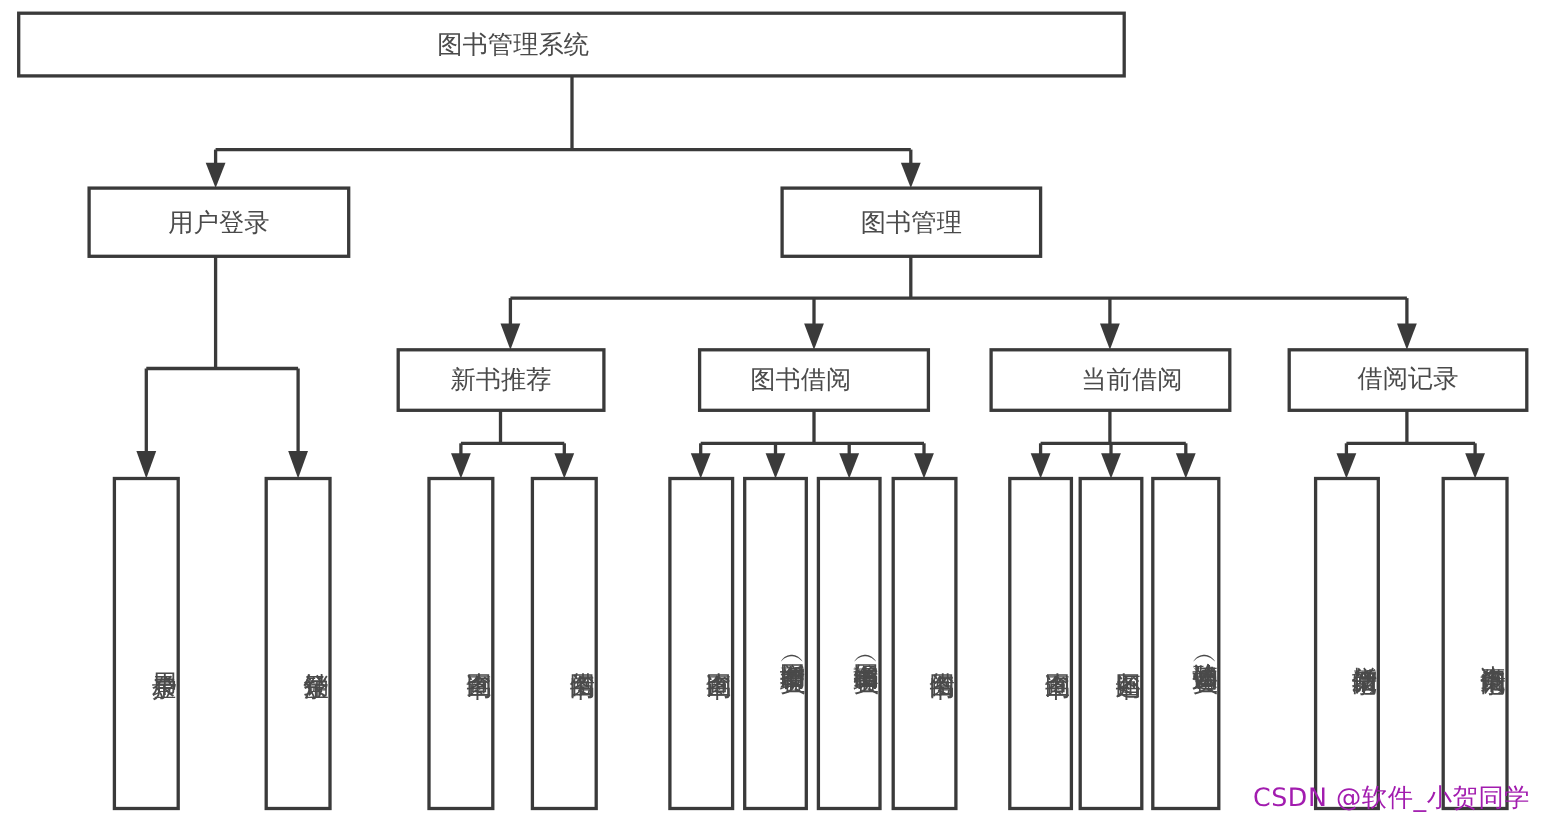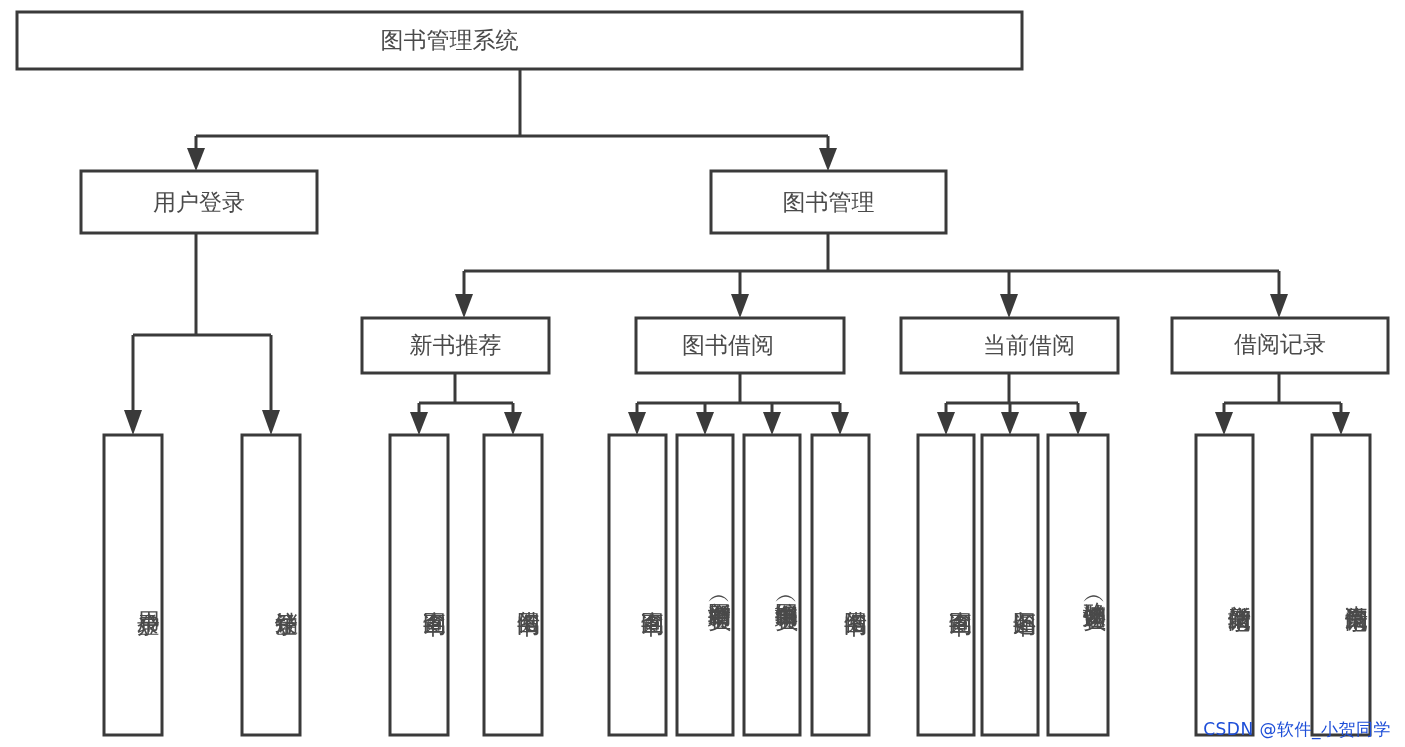--- a/index.html
+++ b/index.html
@@ -34,22 +34,22 @@
     font-size:23px;
     display:flex;
     align-items:center;
     justify-content:center;
     white-space:nowrap;
     pointer-events:none;
   }
   #watermark{
     position:absolute;
     right:14px;bottom:6px;
-    color:#1d4ed8;
-    font-size:17px;
+    color:#a21caf;
+    font-size:23px;
     letter-spacing:.5px;
     white-space:nowrap;
   }
 </style>
 </head>
 <body>
 
 <div id="stage">
 
   <svg id="diagram" viewBox="0 0 1405 747" xmlns="http://www.w3.org/2000/svg">
@@ -147,21 +147,21 @@
     <rect class="node-rect" x="677" y="435" width="56" height="300"></rect>
     <rect class="node-rect" x="744" y="435" width="56" height="300"></rect>
     <rect class="node-rect" x="812" y="435" width="57" height="300"></rect>
     <rect class="node-rect" x="918" y="435" width="56" height="300"></rect>
     <rect class="node-rect" x="982" y="435" width="56" height="300"></rect>
     <rect class="node-rect" x="1048" y="435" width="60" height="300"></rect>
     <rect class="node-rect" x="1196" y="435" width="57" height="300"></rect>
     <rect class="node-rect" x="1312" y="435" width="58" height="300"></rect>
   </svg>
 
-  <div class="htext" style="left:0;top:12px;width:899px;height:57px;border-radius:10px;">图书管理系统</div>
+  <div class="htext" style="left:17px;top:12px;width:899px;height:57px;border-radius:10px;">图书管理系统</div>
 
   <div class="htext" style="left:81px;top:171px;width:236px;height:62px;">用户登录</div>
   <div class="htext" style="left:362px;top:318px;width:187px;height:55px;">新书推荐</div>
 
   <div class="htext" style="left:711px;top:171px;width:235px;height:62px;">图书管理</div>
   <div class="htext" style="left:636px;top:318px;width:184px;height:55px;">图书借阅</div>
   <div class="htext" style="left:901px;top:318px;width:256px;height:55px;">当前借阅</div>
   <div class="htext" style="left:1172px;top:317px;width:216px;height:55px;">借阅记录</div>
 
   <div class="vtext" style="left:104px;top:470px;width:58px;height:250px;">用户登录</div>

